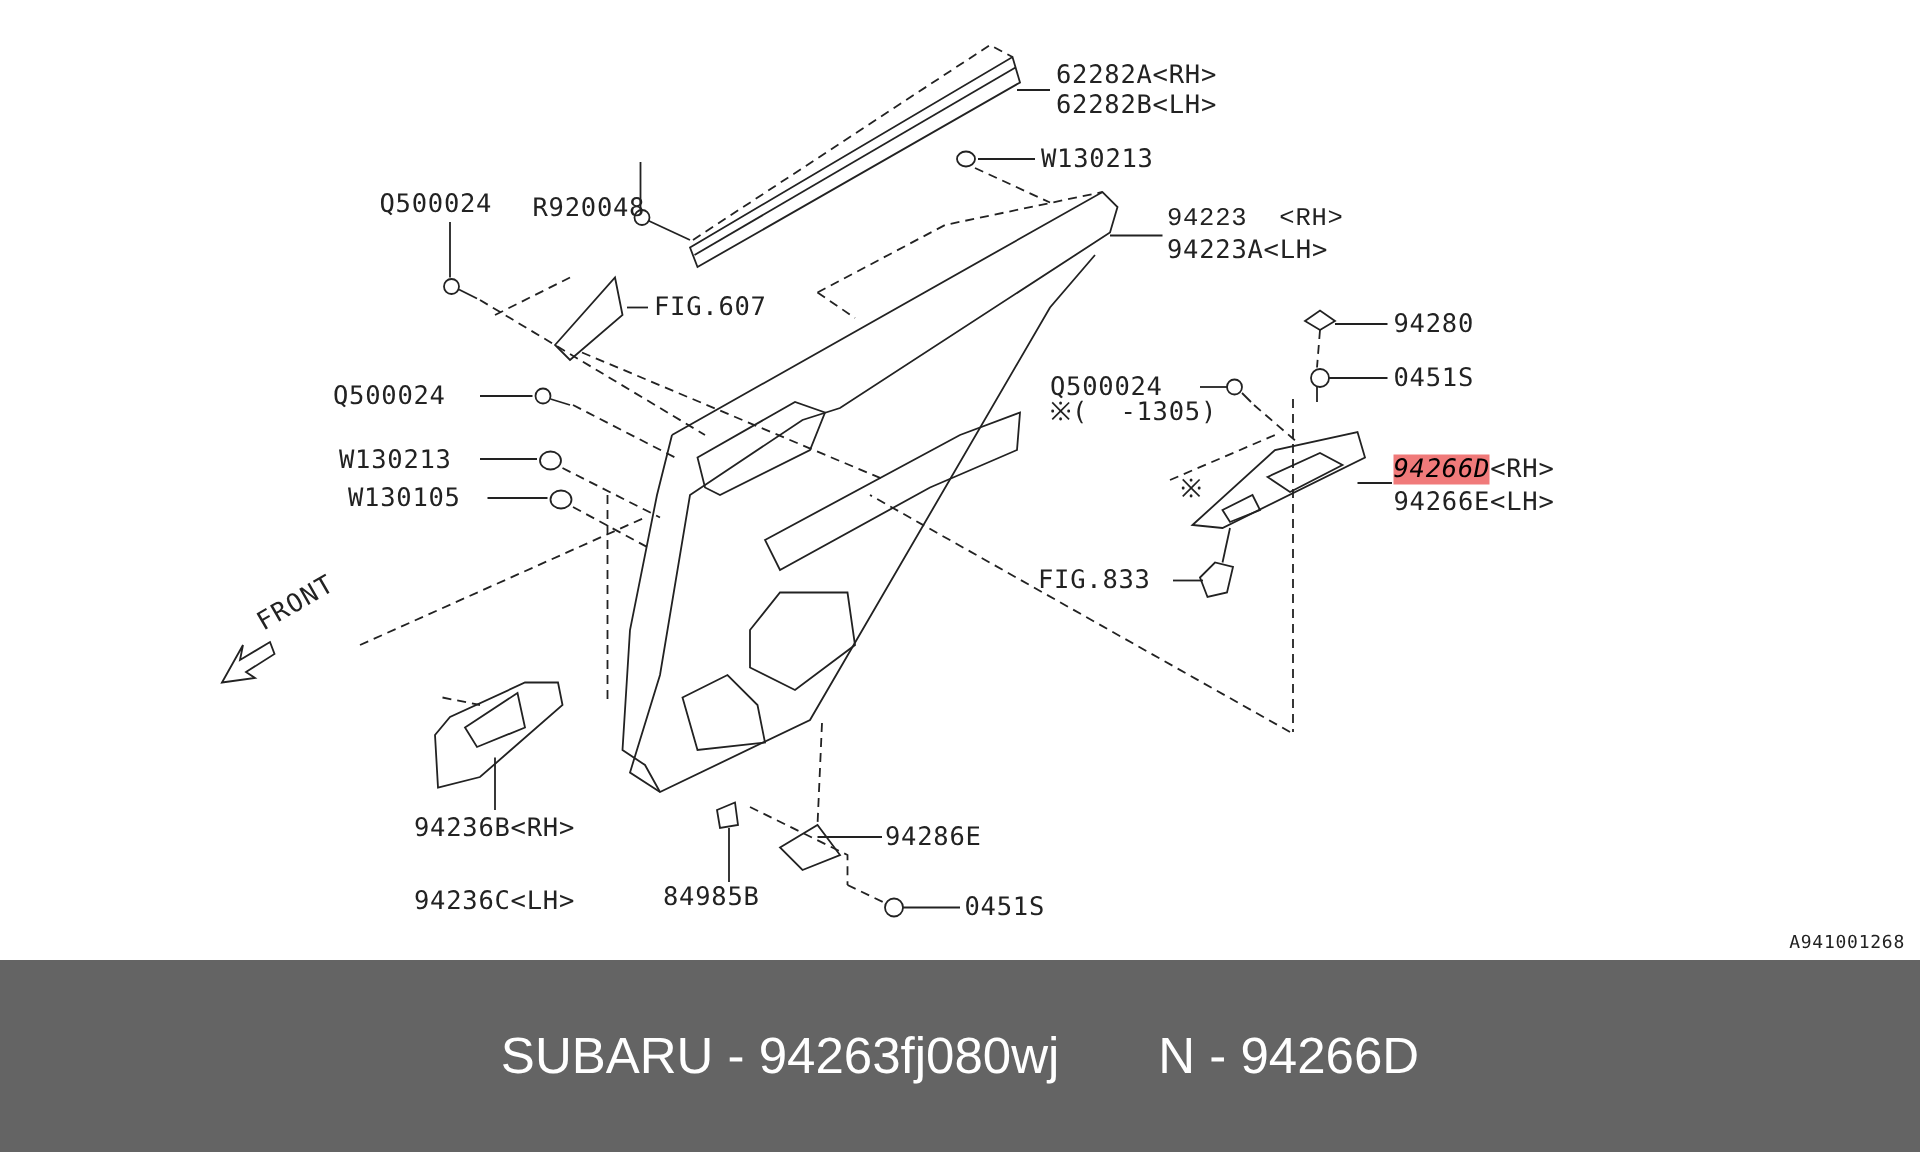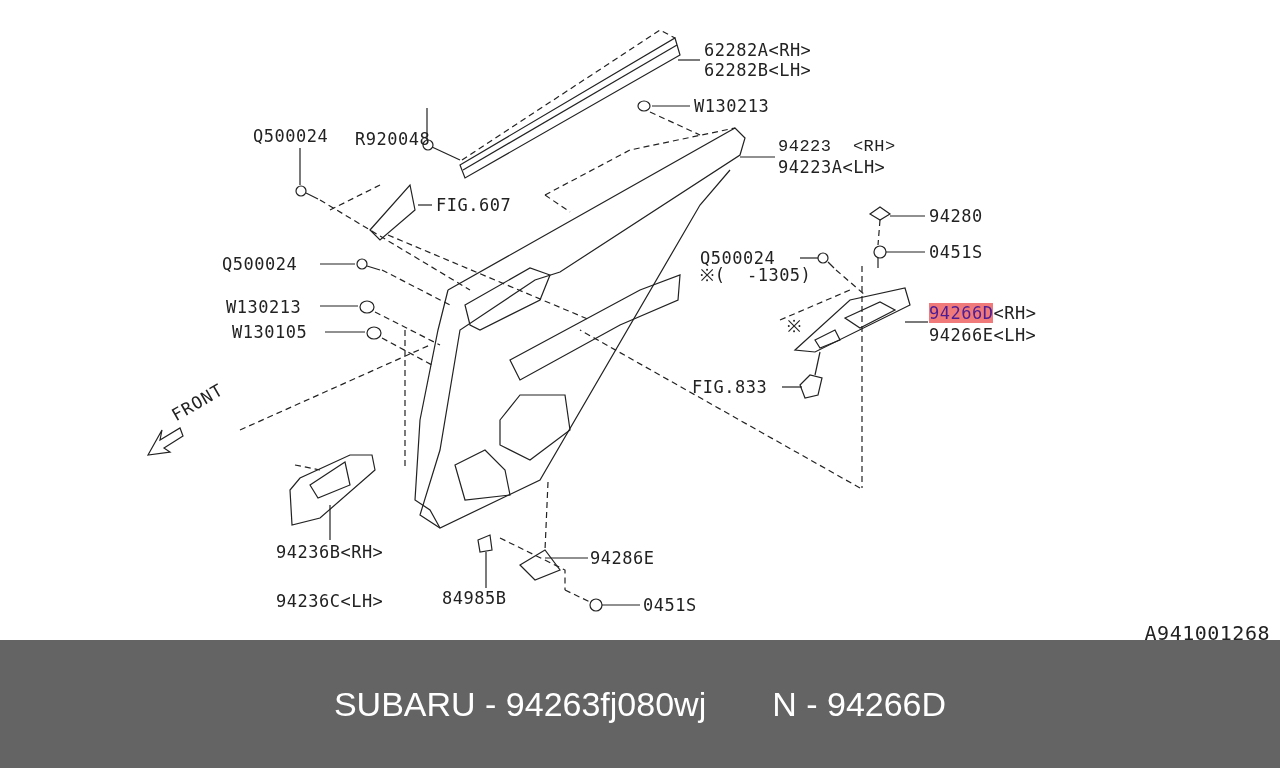--- a/index.html
+++ b/index.html
@@ -1,22 +1,22 @@
 <!DOCTYPE html>
 <html><head>
 <meta charset="utf-8">
 <style>
   html, body { margin:0; padding:0; }
   body { width:1280px; height:768px; background:#ffffff; position:relative; overflow:hidden; font-family:"DejaVu Sans Mono", monospace; }
   #diagram { position:absolute; left:0; top:0; width:1280px; height:524px; background:#ffffff; }
   #diagram svg { position:absolute; left:0; top:0; }
   .lbl { position:absolute; font-family:"DejaVu Sans Mono", monospace; font-size:17px; color:#222; letter-spacing:0.5px; white-space:pre; line-height:20px; font-weight:300; }
-  .hl { background:#f07a7a; color:#4c1d95; }
+  .hl { background:#f07a7a; color:#000000;font-style:italic; }
   .front { position:absolute; left:178px; top:405px; font-family:"DejaVu Sans Mono", monospace; font-size:17px; color:#222; transform:rotate(-30deg); transform-origin:left bottom; letter-spacing:1px; }
-  #ref { position:absolute; right:10px; top:621px; font-family:"DejaVu Sans Mono", monospace; font-size:20px; color:#222; letter-spacing:0.5px; }
+  #ref { position:absolute; right:10px; top:621px; font-family:"DejaVu Sans Mono", monospace; font-size:12px; color:#222; letter-spacing:0.5px; }
   #banner { position:absolute; left:0; top:640px; width:1280px; height:128px; background:#646464; display:flex; align-items:center; justify-content:center; }
   #banner .txt { font-family:"Liberation Sans", sans-serif; font-size:34px; color:#ffffff; white-space:pre; }
   #banner .gap { display:inline-block; width:66px; }
 </style>
 </head>
 <body>
 
 <div id="diagram">
   <svg width="1280" height="640" viewBox="0 0 1280 640" fill="none" stroke="#222" stroke-width="1.2">
 

